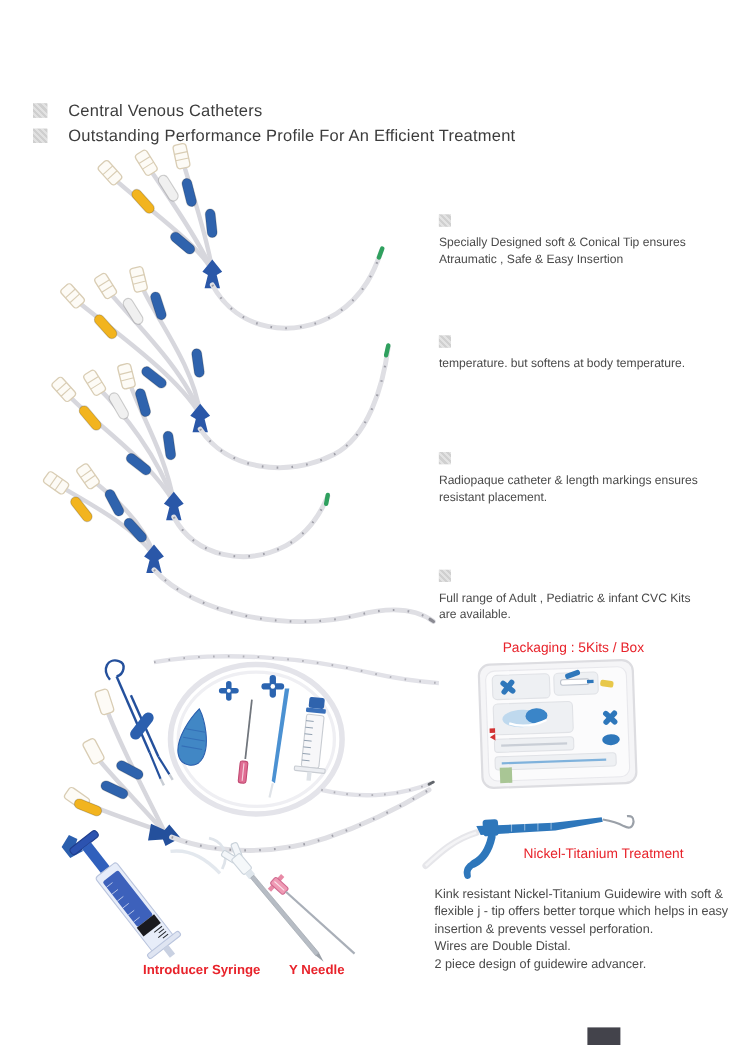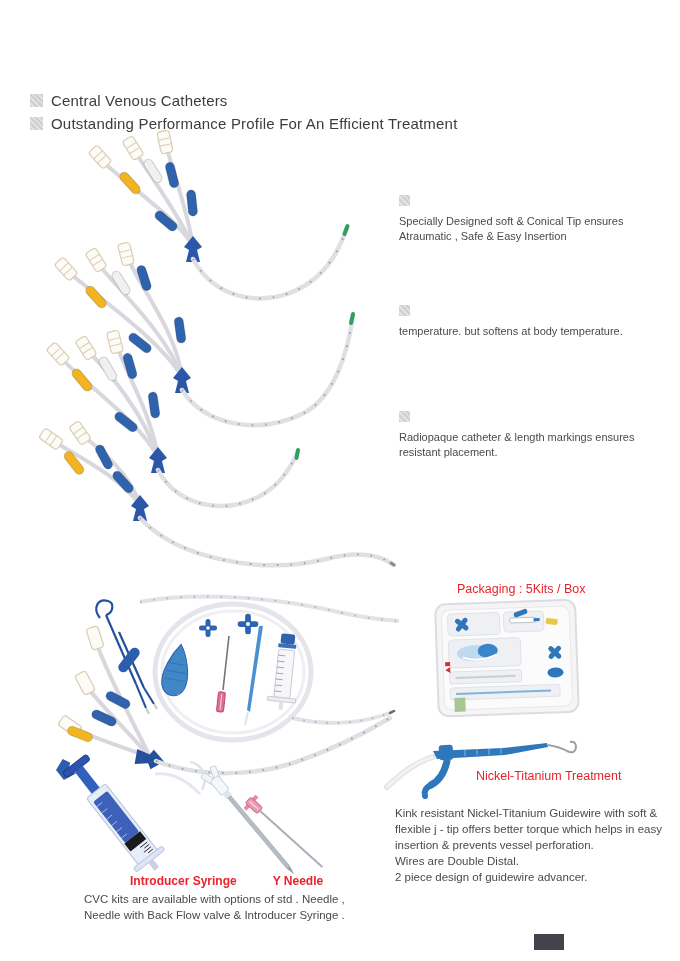--- a/index.html
+++ b/index.html
@@ -1,26 +1,26 @@
 <!DOCTYPE html>
 <html><head>
 <meta charset="utf-8">
 <style>
   html,body{margin:0;padding:0;background:#fff;}
   body{font-family:"Liberation Sans", sans-serif;}
   #canvas{position:relative;width:680px;height:961px;background:#ffffff;margin:0 auto;overflow:hidden;}
-  .hrow{position:absolute;display:flex;align-items:center;gap:8px;}
+  .hrow{position:absolute;display:flex;align-items:center;gap:19px;}
   .hsq{width:13px;height:13px;background:#d9d9d9;background-image:repeating-linear-gradient(45deg,#cfcfcf 0 2px,#e2e2e2 2px 4px);flex:none;}
   .htext{font-size:15px;color:#3c3c3c;letter-spacing:.2px;white-space:nowrap;}
   .feature{position:absolute;display:flex;gap:8px;width:272px;flex-direction:column;}
   .fsq{width:11px;height:11px;background:#dadada;background-image:repeating-linear-gradient(45deg,#d0d0d0 0 2px,#e3e3e3 2px 4px);flex:none;margin-top:2px;}
   .ftext{font-size:11px;color:#4a4a4a;line-height:15px;}
   .red-label{position:absolute;color:#e8232b;font-weight:normal;font-size:12.5px;white-space:nowrap;}
   .body-text{position:absolute;font-size:11.5px;color:#4a4a4a;line-height:16px;}
-  .label-row{position:absolute;display:flex;gap:36px;}
+  .label-row{position:absolute;display:flex;gap:26px;}
   .label-row span{color:#e8232b;font-weight:bold;font-size:12px;white-space:nowrap;}
   .footer-mark{position:absolute;left:534px;top:934px;width:30px;height:16px;background:#43434b;}
   svg{position:absolute;overflow:visible;}
 </style>
 </head>
 <body>
 
 <div id="canvas">
 
   <div class="hrow" style="left:30px;top:92px;">
@@ -131,20 +131,27 @@
     <div class="fsq"></div>
     <div class="ftext">
       <div>temperature. but softens at body temperature.</div>
     </div>
   </div>
   <div class="feature" style="left:399px;top:409px;">
     <div class="fsq"></div>
     <div class="ftext">
       <div>Radiopaque catheter &amp; length  markings ensures</div>
       <div>resistant placement.</div>
+    </div>
+  </div>
+  <div class="feature" style="left:399px;top:516px;">
+    <div class="fsq"></div>
+    <div class="ftext">
+      <div>Full range of Adult , Pediatric &amp; infant CVC Kits</div>
+      <div>are available.</div>
     </div>
   </div>
 
   <div class="red-label" style="left:457px;top:582px;">Packaging : 5Kits / Box</div>
 
   <svg style="left:435px;top:598px;" width="150" height="124" viewBox="0 0 150 124">
     <g transform="rotate(-2 75 62)">
       <rect x="2" y="4" width="140" height="112" rx="10" fill="#f5f5f7" stroke="#dddde1" stroke-width="2"></rect>
       <rect x="8" y="10" width="128" height="100" rx="8" fill="#fbfbfc" stroke="#e8e8ec"></rect>
       <rect x="14" y="14" width="52" height="22" rx="4" fill="#eef0f3" stroke="#e0e2e6"></rect>
@@ -343,20 +350,16 @@
       <line x1="0" y1="2" x2="0" y2="14" stroke="#ffffff" opacity=".7"></line>
       <rect x="-1" y="16" width="2" height="84" fill="#a9afb8"></rect>
     </g>
   </svg>
 
   <div class="label-row" style="left:130px;top:874px;">
     <span>Introducer Syringe</span>
     <span>Y Needle</span>
   </div>
 
-  <div class="body-text" style="left:84px;top:891px;width:300px;">
-    <div>CVC kits are available with options of std . Needle ,</div>
-    <div>Needle with Back Flow valve &amp; Introducer Syringe .</div>
-  </div>
 
   <div class="footer-mark"></div>
 
 </div>
 
 </body></html>

